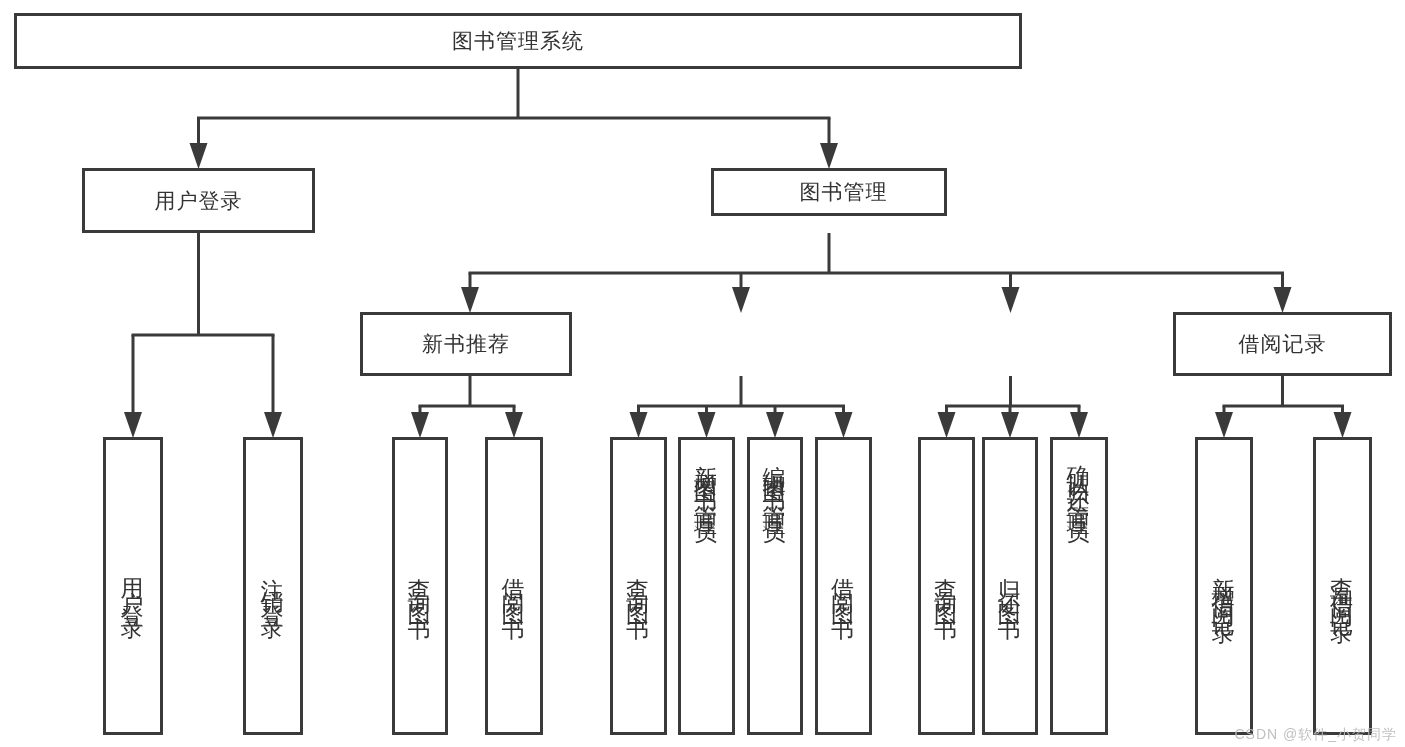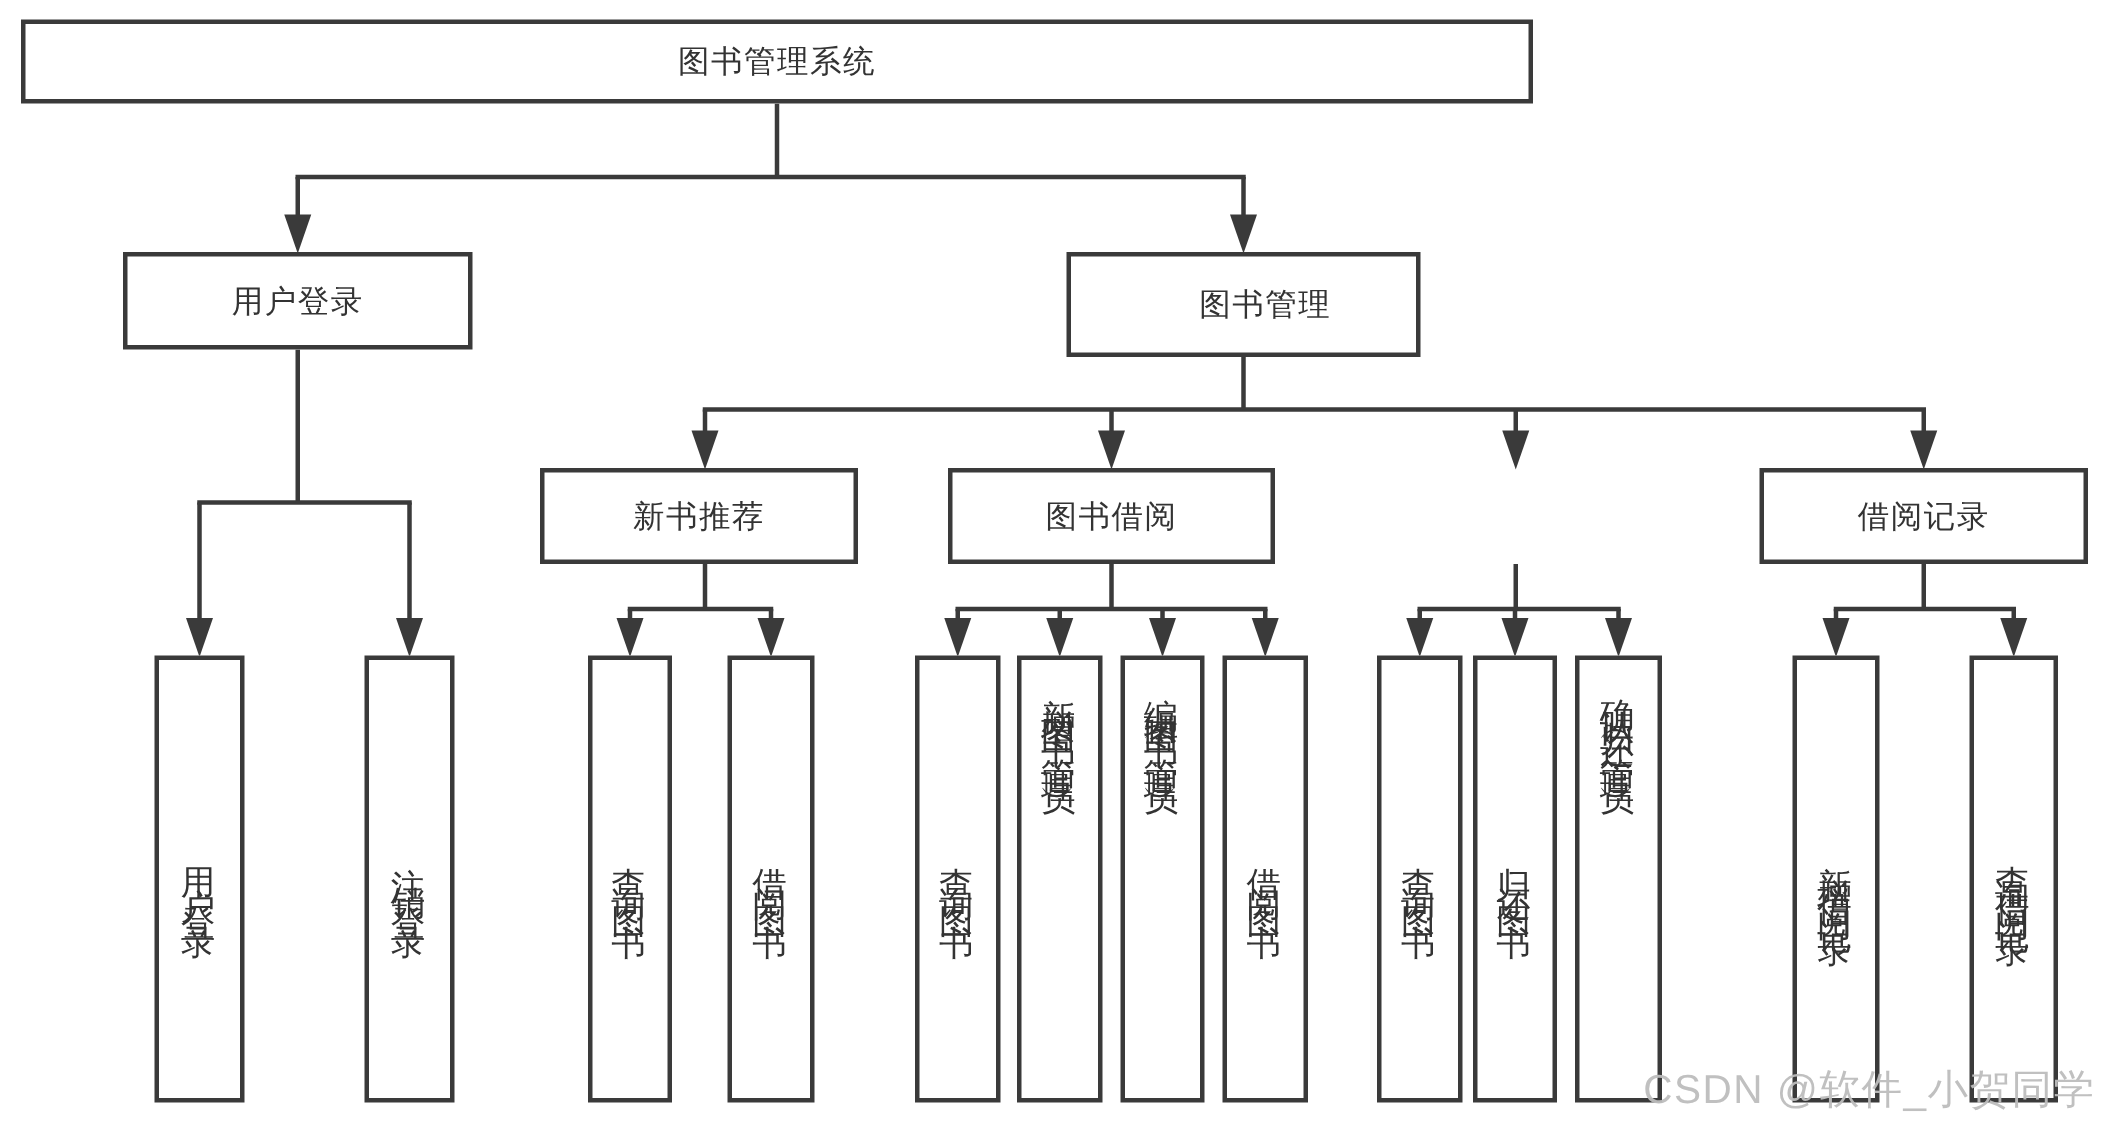--- a/index.html
+++ b/index.html
@@ -35,21 +35,21 @@
     font-size:23px;
     white-space:nowrap;
   }
   .node.v-short .label { letter-spacing:13px; }
   .node.v-mid   .label { letter-spacing:9px; }
   .node.v-top   { align-items:flex-start; }
   .node.v-top .label { letter-spacing:8px; padding-top:7px; }
   #watermark {
     position:absolute;
     right:8px; bottom:3px;
-    font-size:27px;
+    font-size:14px;
     color:#bdbdbd;
     opacity:0.95;
     z-index:5;
     letter-spacing:1px;
     white-space:nowrap;
   }
 </style>
 </head>
 <body>
 
@@ -108,28 +108,25 @@
       <line x1="1342.5" y1="406" x2="1342.5" y2="415" stroke="#3a3a3a" stroke-width="3"></line>
       <polygon points="1333.5,412 1351.5,412 1342.5,438" fill="#3a3a3a"></polygon>
     </svg>
   <div id="watermark">CSDN @软件_小贺同学</div>
 <div class="node h" style="left: 14px; top: 13px; width: 1008px; height: 56px; border-color: rgb(58, 58, 58); color: rgb(51, 51, 51);">
       <span class="label">图书管理系统</span>
     </div>
     <div class="node h" style="left: 82px; top: 168px; width: 233px; height: 65px; border-color: rgb(58, 58, 58); color: rgb(51, 51, 51);">
       <span class="label">用户登录</span>
     </div>
-    <div class="node h" style="left: 711px; top: 168px; width: 236px; height: 70px; border-color: rgb(58, 58, 58); color: rgb(51, 51, 51); padding-left: 29px;">
+    <div class="node h" style="left: 711px; top: 168px; width: 236px; height: 48px; border-color: rgb(58, 58, 58); color: rgb(51, 51, 51); padding-left: 29px;">
       <span class="label">图书管理</span>
     </div>
     <div class="node h" style="left: 360px; top: 312px; width: 212px; height: 64px; border-color: rgb(58, 58, 58); color: rgb(51, 51, 51);">
       <span class="label">新书推荐</span>
-    </div>
-    <div class="node h" style="left: 632px; top: 312px; width: 218px; height: 64px; border-color: rgb(58, 58, 58); color: rgb(51, 51, 51);">
-      <span class="label">图书借阅</span>
     </div>
     <div class="node h" style="left: 1173px; top: 312px; width: 219px; height: 64px; border-color: rgb(58, 58, 58); color: rgb(51, 51, 51);">
       <span class="label">借阅记录</span>
     </div>
     <div class="node v v-short" style="left: 103px; top: 437px; width: 60px; height: 298px; border-color: rgb(58, 58, 58); color: rgb(51, 51, 51);">
       <span class="label">用户登录</span>
     </div>
     <div class="node v v-short" style="left: 243px; top: 437px; width: 60px; height: 298px; border-color: rgb(58, 58, 58); color: rgb(51, 51, 51);">
       <span class="label">注销登录</span>
     </div>

